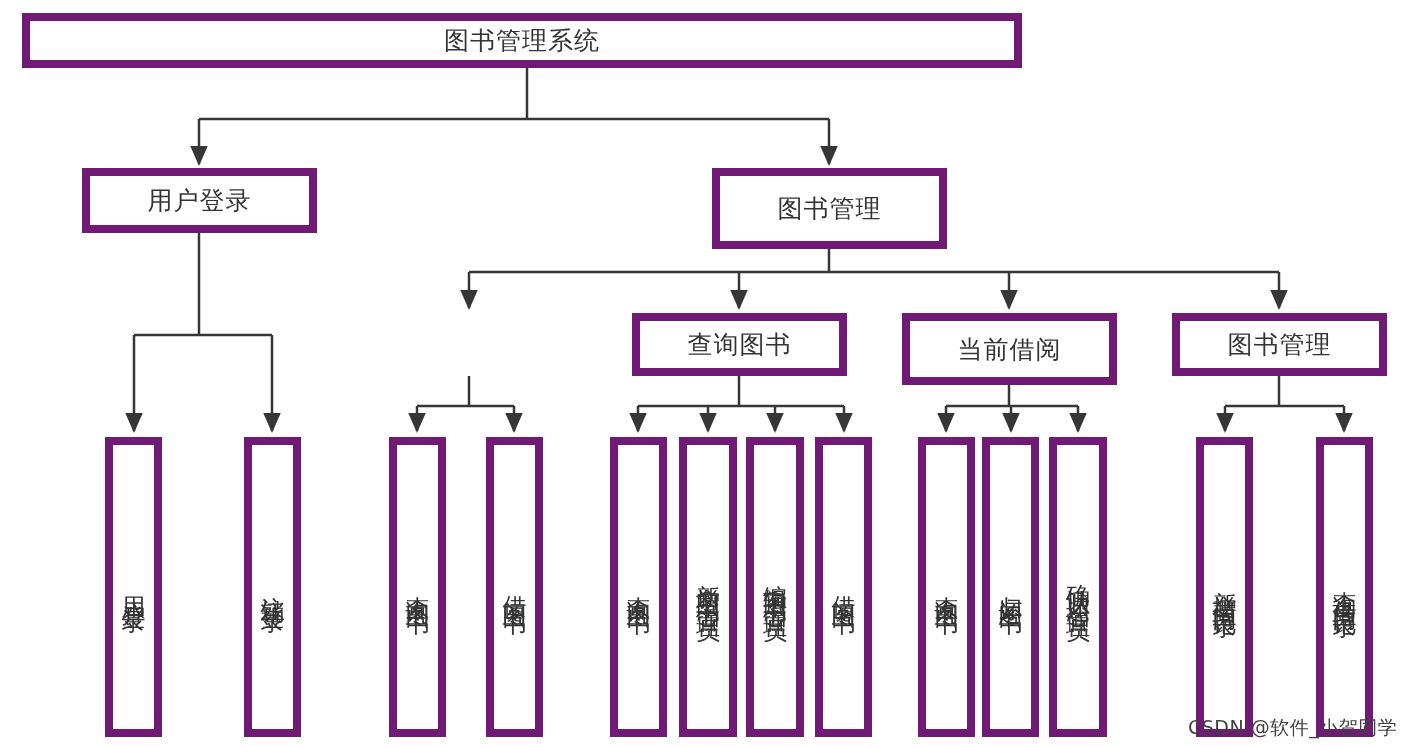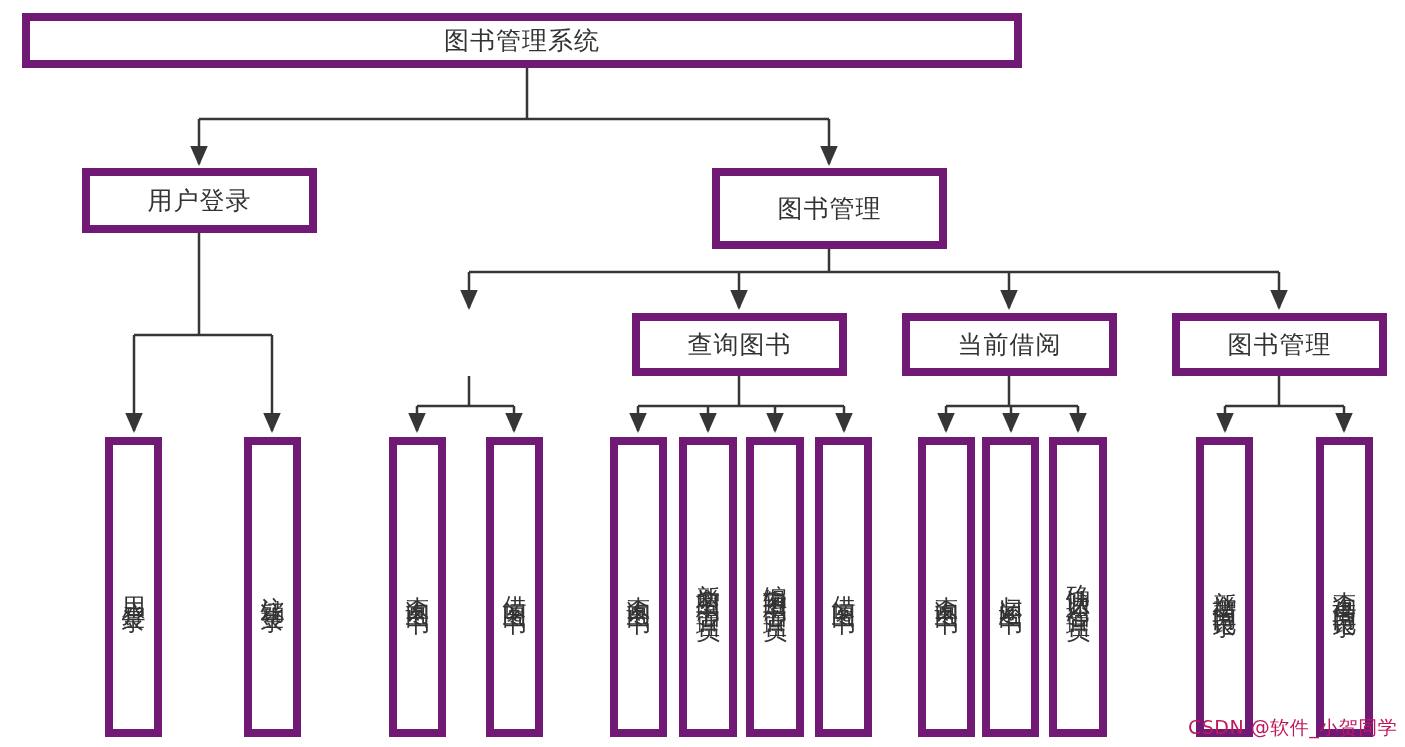--- a/index.html
+++ b/index.html
@@ -43,21 +43,21 @@
     letter-spacing: 5px;
     line-height: 1;
     white-space: nowrap;
   }
   
   .n-root            { left: 22px;   top: 13px;  width: 1000px; height: 55px; }
   .n-user-login      { left: 82px;   top: 168px; width: 235px;  height: 65px; }
   .n-book-mgmt       { left: 712px;  top: 168px; width: 235px;  height: 81px; }
   .n-new-book-rec    { left: 362px;  top: 313px; width: 215px;  height: 63px; }
   .n-book-borrow     { left: 632px;  top: 313px; width: 215px;  height: 63px; }
-  .n-current-borrow  { left: 902px;  top: 313px; width: 215px;  height: 63px; }
+  .n-current-borrow  { left: 902px;  top: 313px; width: 215px;  height: 72px; }
   .n-borrow-records  { left: 1172px; top: 313px; width: 215px;  height: 63px; }
   
   .vbox { top: 437px; height: 300px; width: 57px; }
   .l-login      { left: 105px; }
   .l-logout     { left: 244px; }
   .l-rec-query  { left: 389px; }
   .l-rec-borrow { left: 486px; }
   .l-bb-query   { left: 610px; }
   .l-bb-add     { left: 679px; width: 58px; }
   .l-bb-edit    { left: 746px; width: 58px; }
@@ -65,21 +65,21 @@
   .l-cb-query   { left: 918px; }
   .l-cb-return  { left: 982px; }
   .l-cb-confirm { left: 1049px; width: 58px; }
   .l-br-add     { left: 1196px; }
   .l-br-query   { left: 1316px; }
   .watermark {
     position: absolute;
     left: 1188px;
     top: 715px;
     font-size: 19px;
-    color: #be185d;
+    color: #404040;
     white-space: nowrap;
     z-index: 10;
     letter-spacing: 0.5px;
   }
 </style>
 </head>
 <body>
 
 <div class="canvas">
 

